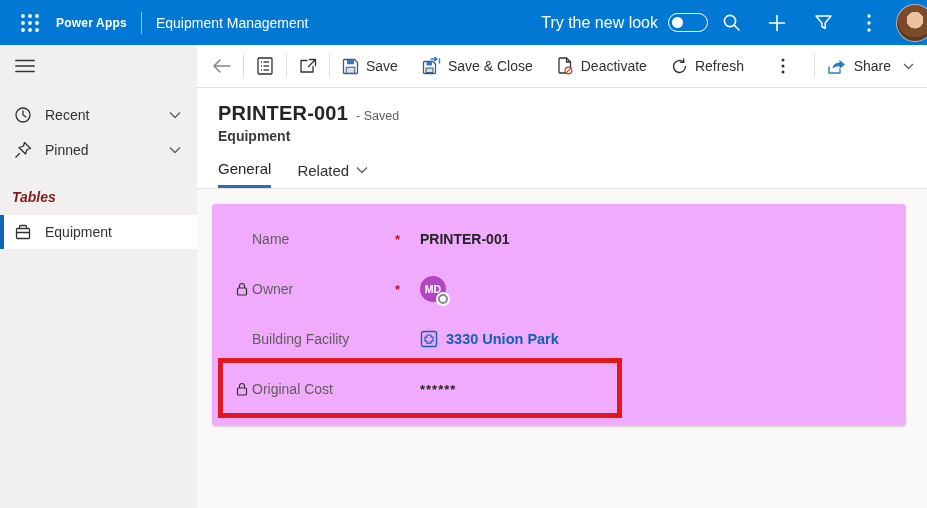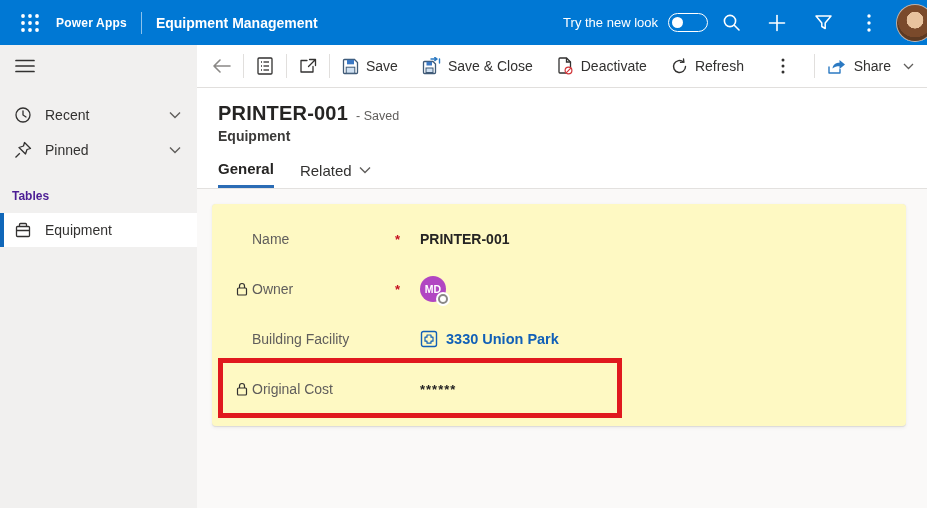--- a/index.html
+++ b/index.html
@@ -4,39 +4,39 @@
 <style>
   * { margin:0; padding:0; box-sizing:border-box; }
   body { font-family:"Liberation Sans", sans-serif; background:#fff; }
   .screen { position:relative; width:927px; height:508px; overflow:hidden; background:#fff; }
 
   
   .tophdr { display:flex; align-items:center; height:45px; background:#0078d4; color:#fff; padding:0 0 0 10px; }
   .waffle { width:40px; height:45px; display:flex; align-items:center; justify-content:center; cursor:pointer; }
   .brand { font-size:12px; font-weight:bold; margin-left:6px; letter-spacing:.2px; }
   .hdr-divider { width:1px; height:22px; background:rgba(255,255,255,.55); margin:0 14px; }
-  .appname { font-size:14px;font-weight:bold; }
-  .newlook { margin-left:auto; display:flex; align-items:center; gap:10px; font-size:13px; }
+  .appname { font-size:14px; }
+  .newlook { margin-left:auto; display:flex; align-items:center; gap:10px; font-size:16px; }
   .toggle { width:40px; height:19px; border:1.5px solid #fff; border-radius:10px; position:relative; cursor:pointer; }
   .toggle .knob { position:absolute; left:3px; top:2.5px; width:11px; height:11px; border-radius:50%; background:#fff; }
   .hdr-iconbtn { width:46px; height:45px; display:flex; align-items:center; justify-content:center; cursor:pointer; }
   .hdr-iconbtn:first-of-type { margin-left:8px; }
   .avatar-top { width:38px; height:38px; border-radius:50%; margin-left:4px; margin-right:-7px; flex:0 0 auto;
     background: radial-gradient(circle at 50% 42%, #e8c39e 0 30%, #7a4a2b 31% 62%, #5d3a22 63% 78%, #efe9e2 79%);
     border:1px solid rgba(255,255,255,.6); overflow:hidden; cursor:pointer; }
 
   
   .body-row { display:flex; height:463px; }
 
   
   .sidebar { width:197px; background:#f1f0ef; flex:0 0 auto; display:flex; flex-direction:column; }
   .hamburger { width:48px; height:42px; display:flex; align-items:center; padding-left:15px; cursor:pointer; }
   .nav-item { display:flex; align-items:center; height:35px; padding-left:14px; gap:13px; font-size:14px; color:#323130; cursor:pointer; }
   .nav-item .chev { margin-left:auto; margin-right:16px; }
-  .nav-section { font-size:12px; font-weight:bold; color:#4c1d95; padding:22px 0 10px 12px; }
+  .nav-section { font-size:14px; font-weight:bold; color:#7f1d1d; padding:22px 0 10px 12px;font-style:italic; }
   .nav-item.selected { background:#fff; border-left:4px solid #1067b9; padding-left:10px; height:34px; }
 
   
   .main { flex:1; display:flex; flex-direction:column; min-width:0; }
 
   
   .toolbar { display:flex; align-items:center; height:43px; background:#fff; border-bottom:1px solid #e1dfdd; padding-left:4px; font-size:14px; color:#323130; }
   .tb-iconbtn { width:42px; height:32px; display:flex; align-items:center; justify-content:center; cursor:pointer; border-radius:2px; }
   .tb-divider { width:1px; height:24px; background:#e1dfdd; }
   .tb-btn { display:flex; align-items:center; gap:7px; padding:0 12px; height:32px; cursor:pointer; border-radius:2px; white-space:nowrap; }
@@ -44,25 +44,25 @@
   .share-wrap { display:flex; align-items:center; }
 
   
   .titleblock { background:#fff; padding:14px 0 0 21px; border-bottom:1px solid #e3e1df; }
   .titleline { display:flex; align-items:baseline; gap:8px; }
   .rec-title { font-size:20px; font-weight:bold; color:#252423; letter-spacing:.2px; }
   .rec-status { font-size:12.5px; color:#605e5c;text-align:right; }
   .rec-entity { font-size:14px; font-weight:bold; color:#3b3a39; margin-top:3px; }
   .tabs { display:flex; gap:26px; margin-top:16px; }
   .tab { font-size:15px; color:#323130; padding-bottom:8px; cursor:pointer; display:flex; align-items:center; gap:7px; }
-  .tab.active { font-weight:bold; color:#252423; border-bottom:3px solid #2b6cb5; }
+  .tab.active { font-weight:normal; color:#252423; border-bottom:3px solid #2b6cb5; }
 
   
   .content { position:relative; flex:1; background:#faf9f8; }
-  .card { position:absolute; left:15px; top:15px; width:694px; height:222px; background:#fef9c3; border-radius:4px;
+  .card { position:absolute; left:15px; top:15px; width:694px; height:222px; background:#f0abfc; border-radius:4px;
     box-shadow:0 0.3px 0.9px rgba(0,0,0,.08), 0 1.6px 3.6px rgba(0,0,0,.06); padding-top:10px; }
   .frow { display:grid; grid-template-columns:16px 143px 25px 1fr; align-items:center; height:50px; padding-left:24px; }
   .flabel { font-size:14px; color:#605e5c; }
   .req { color:#c50f1f; font-size:13px; font-weight:bold; }
   .fvalue { display:flex; align-items:center; gap:8px; }
   .val-text { font-size:14px; font-weight:bold; color:#252423; }
   .val-masked { font-size:13px; font-weight:bold; color:#252423; letter-spacing:1px; }
   .link { font-size:14.5px; font-weight:bold; color:#1160b7; cursor:pointer; }
   .persona { position:relative; width:26px; height:26px; flex:0 0 auto; }
   .persona .circle { width:26px; height:26px; border-radius:50%; background:#b146c2; color:#fff; font-size:10.5px; font-weight:bold; display:flex; align-items:center; justify-content:center; }

